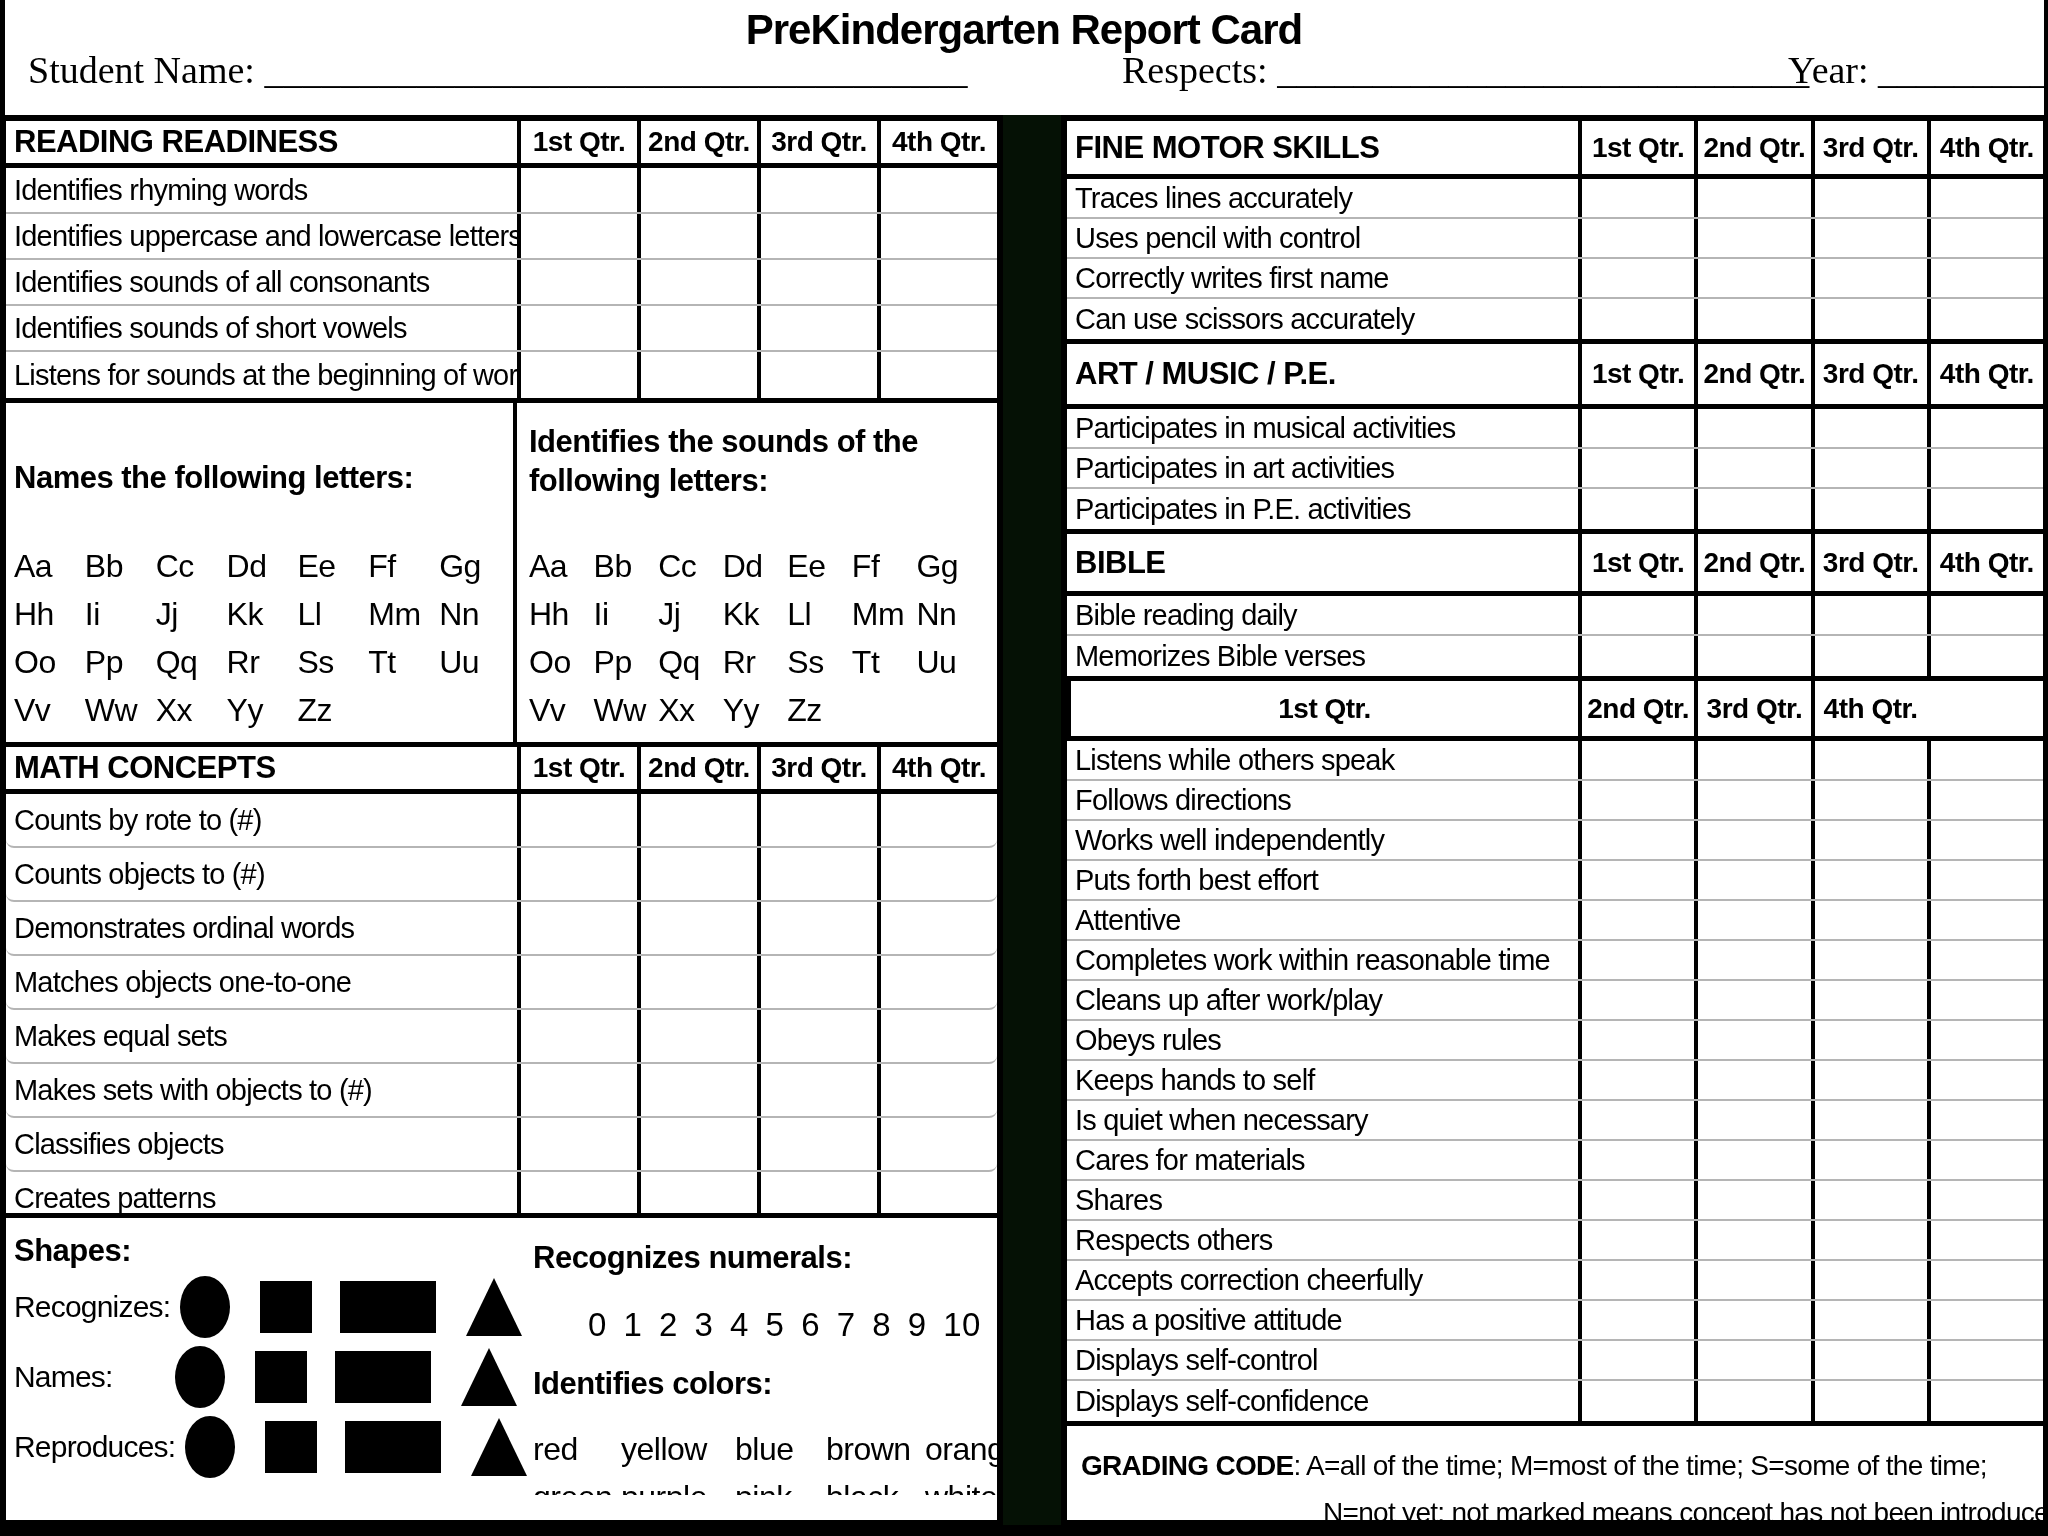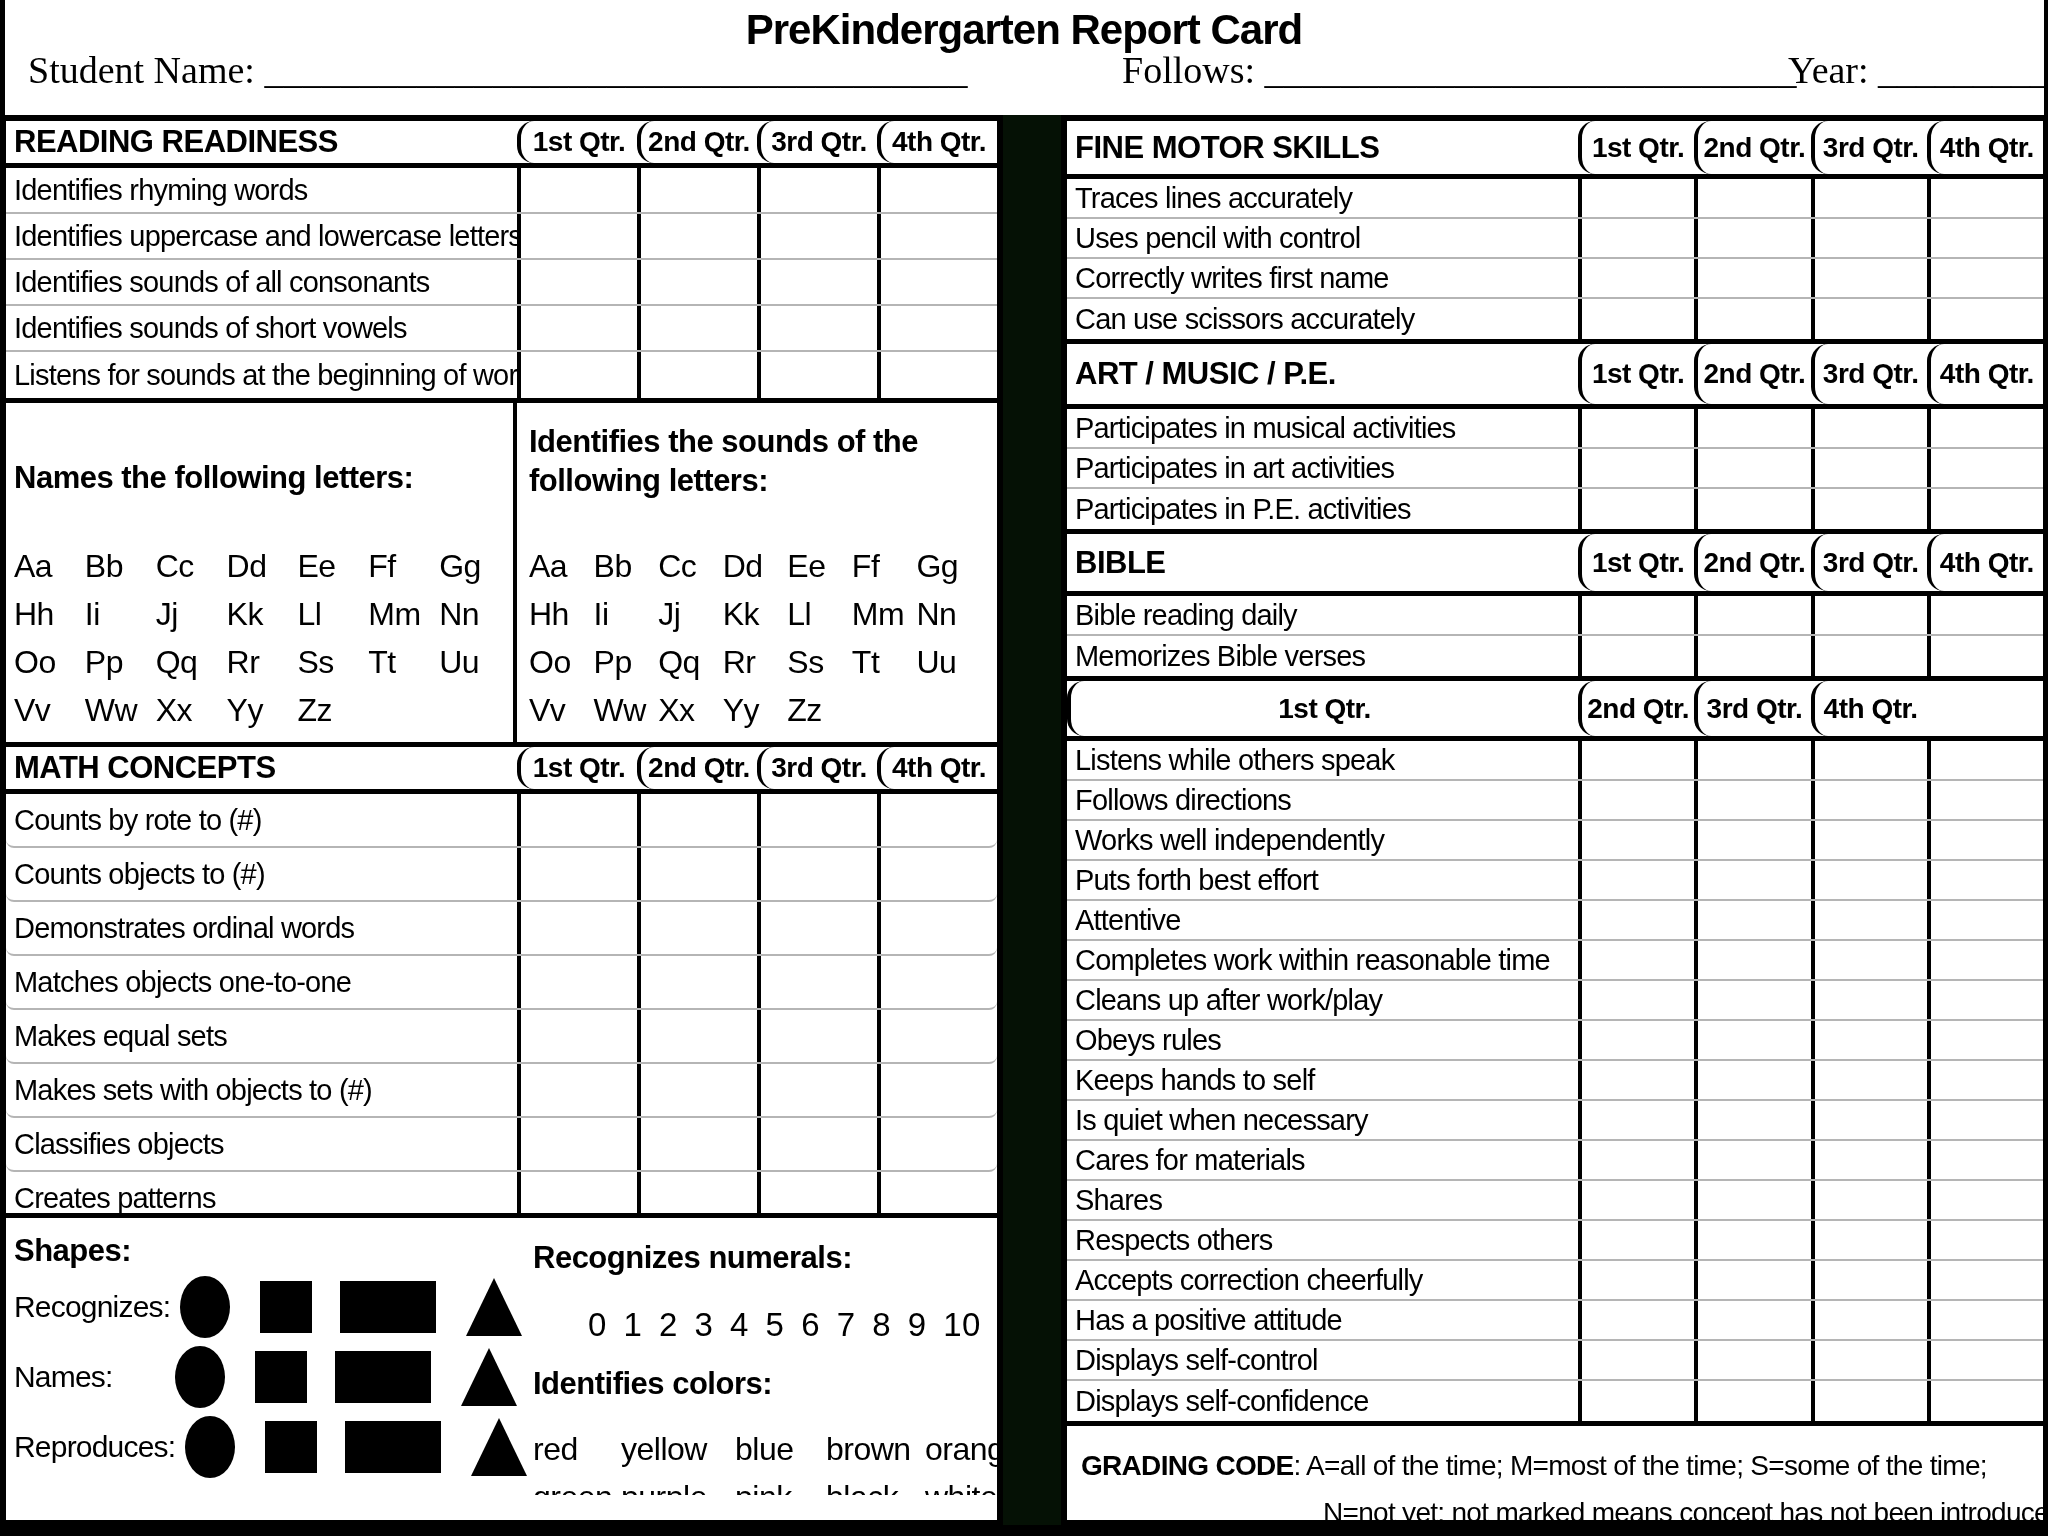--- a/index.html
+++ b/index.html
@@ -49,21 +49,21 @@
     width:100%;
   }
   .thead-row { border-bottom:5px solid #000; align-items:center; }
   .thead-label {
     font-weight:bold; font-size:31px; letter-spacing:-0.5px;
     padding-left:8px; white-space:nowrap; align-self:center;
   }
   .qtr-head {
     border-left:4px solid #000; height:100%;
     display:flex; align-items:center; justify-content:center;
-    font-weight:bold; font-size:28px; letter-spacing:-0.5px; white-space:nowrap;border-radius:17px;
+    font-weight:bold; font-size:28px; letter-spacing:-0.5px; white-space:nowrap;
   }
   .trow { border-bottom:2px solid #b5b5b5; }
   .rows .trow:last-child { border-bottom:none; }
   .tlabel {
     font-size:29px; letter-spacing:-0.8px; padding-left:8px;
     display:flex; align-items:center; white-space:nowrap; overflow:hidden;
   }
   .tcell { border-left:4px solid #000; height:100%; }
 
   
@@ -128,21 +128,21 @@
 <div class="edge-left"></div>
 <div class="edge-right"></div>
 
 <div class="header-area">
   <div class="report-title">PreKindergarten Report Card</div>
   <div class="id-label id-student">
     <span>Student Name:</span>
     <span class="blank-line">_____________________________________</span>
   </div>
   <div class="id-label id-teacher">
-    <span>Follows:</span>
+    <span>Respects:</span>
     <span class="blank-line">____________________________</span>
   </div>
   <div class="id-label id-year">
     <span>Year:</span>
     <span class="blank-line">_________</span>
   </div>
 </div>
 
 <div class="ltable">
 

